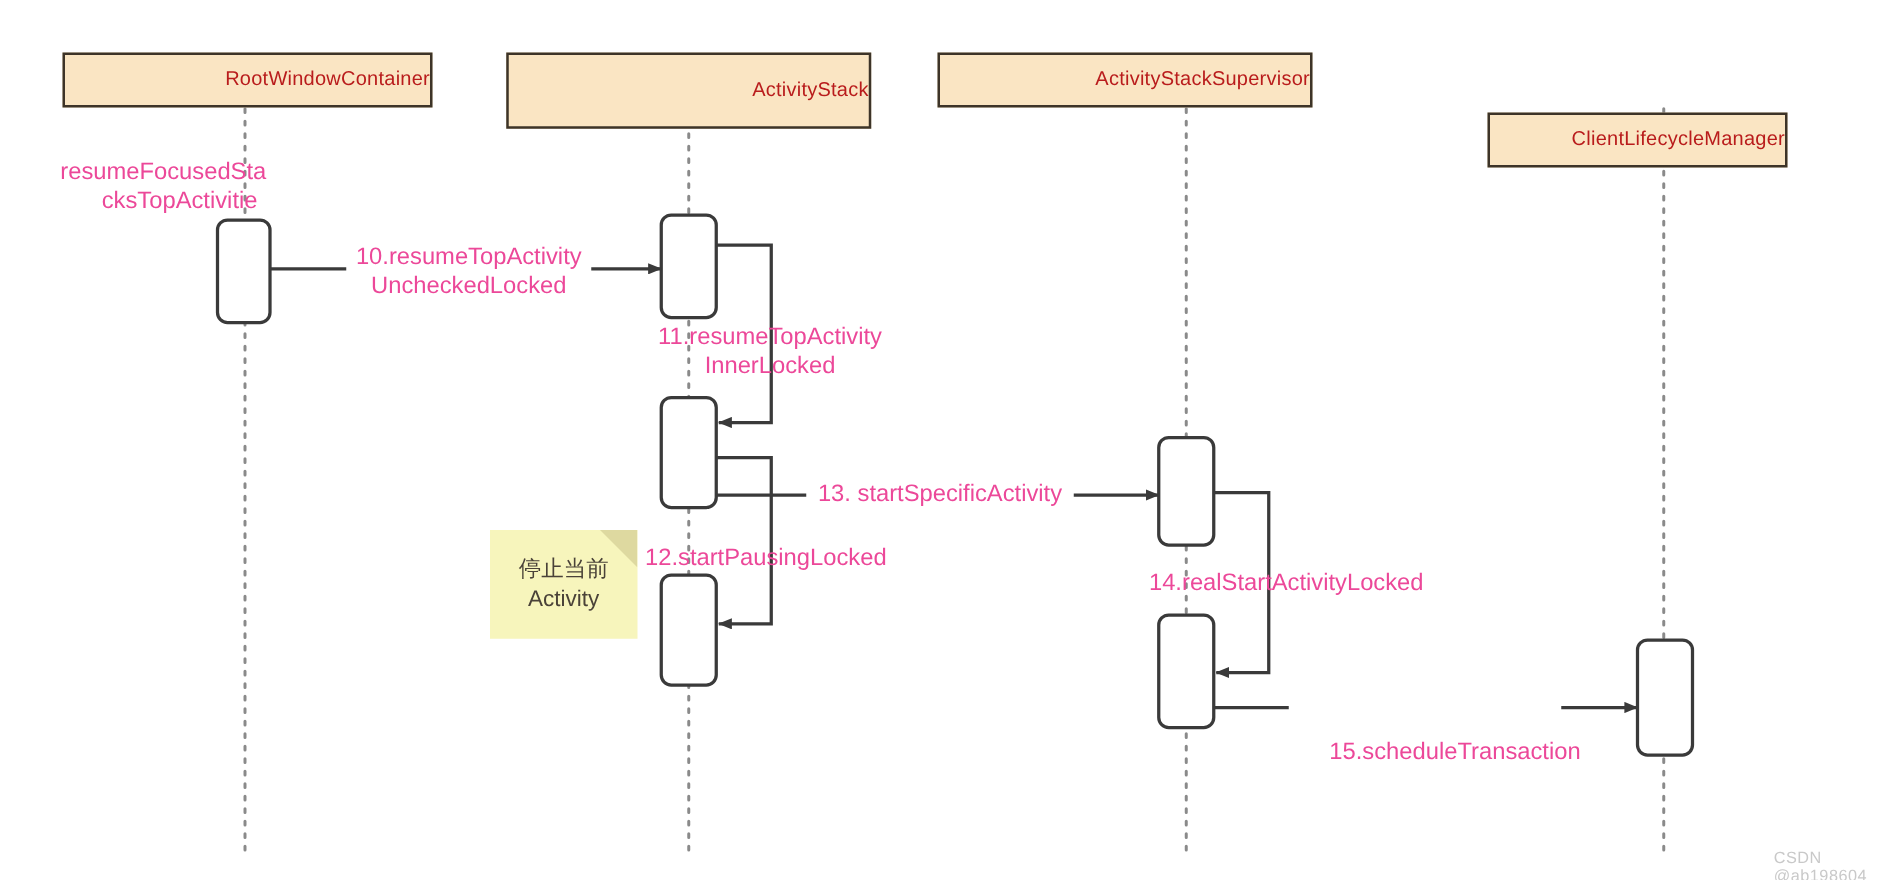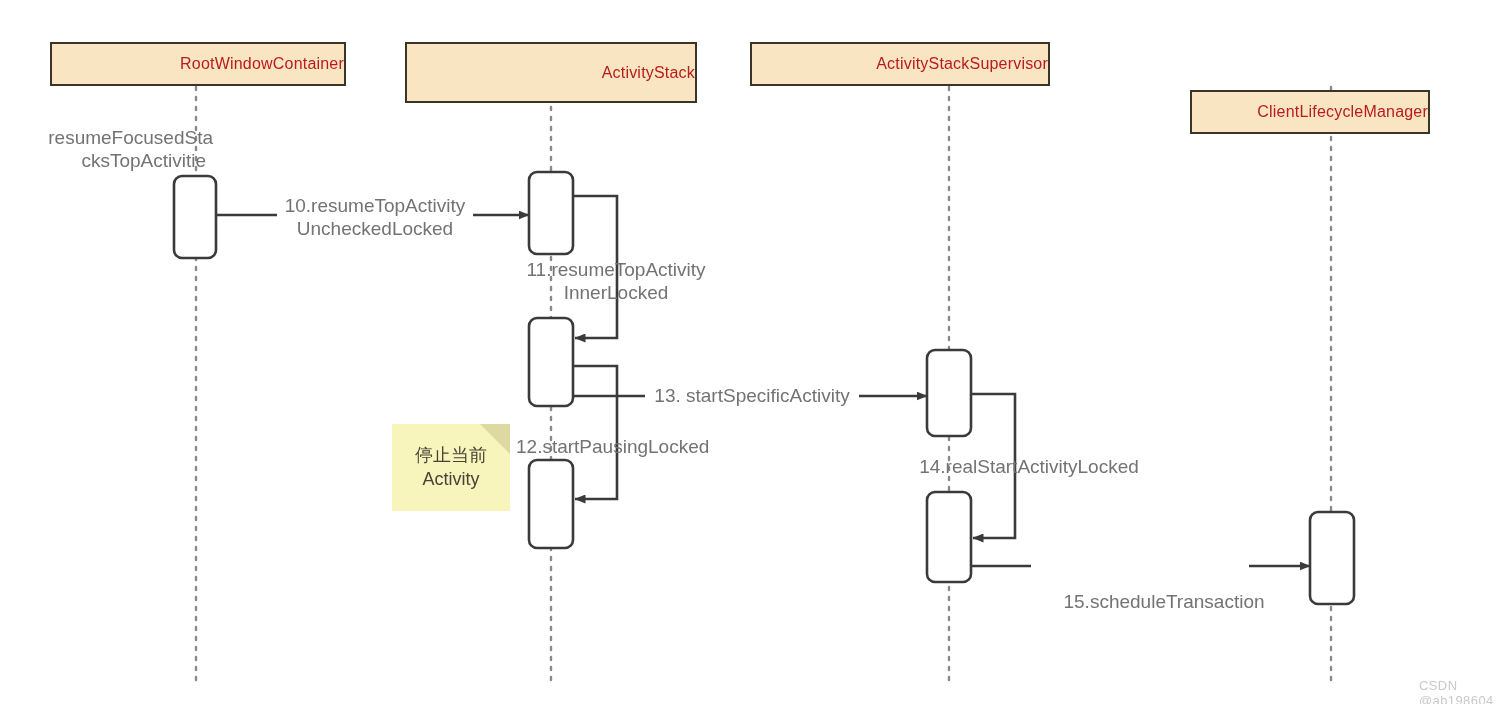--- a/index.html
+++ b/index.html
@@ -10,21 +10,21 @@
   #canvas{position:absolute;inset:0;width:1506px;height:704px;}
 
   .lifeline-head{
     position:absolute;box-sizing:border-box;
     background:#FAE5C3;border:2.5px solid #3D3428;
     display:flex;align-items:center;justify-content:flex-end;
     font-size:16px;color:#b91c1c;letter-spacing:.2px;
   }
 
   .msg-label{
-    position:absolute;color:#737373;font-size:19px;
+    position:absolute;color:#ec4899;font-size:19px;
     line-height:23px;white-space:pre;
   }
   .msg-label.center{text-align:center;transform:translateX(-50%);}
   .msg-label.right{text-align:right;transform:translateX(-100%);}
   .msg-label.left{text-align:left;margin-top:12px;}
 
   .note{
     position:absolute;box-sizing:border-box;
     background:#F7F5BC;color:#4a4238;font-size:18px;line-height:24px;
     display:flex;align-items:center;justify-content:center;

